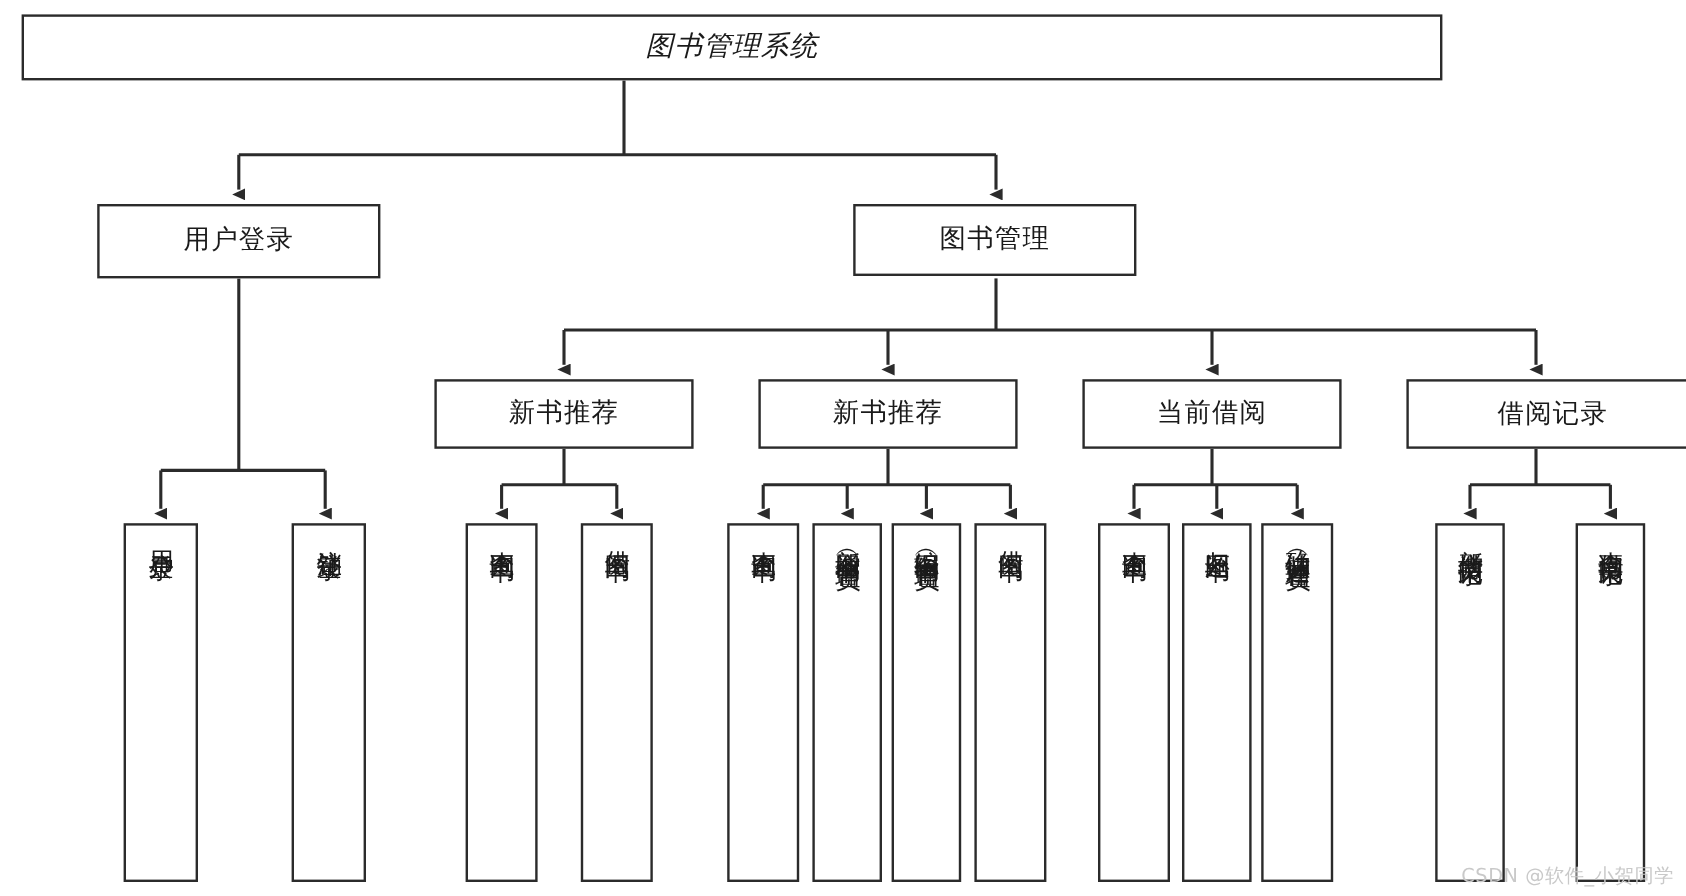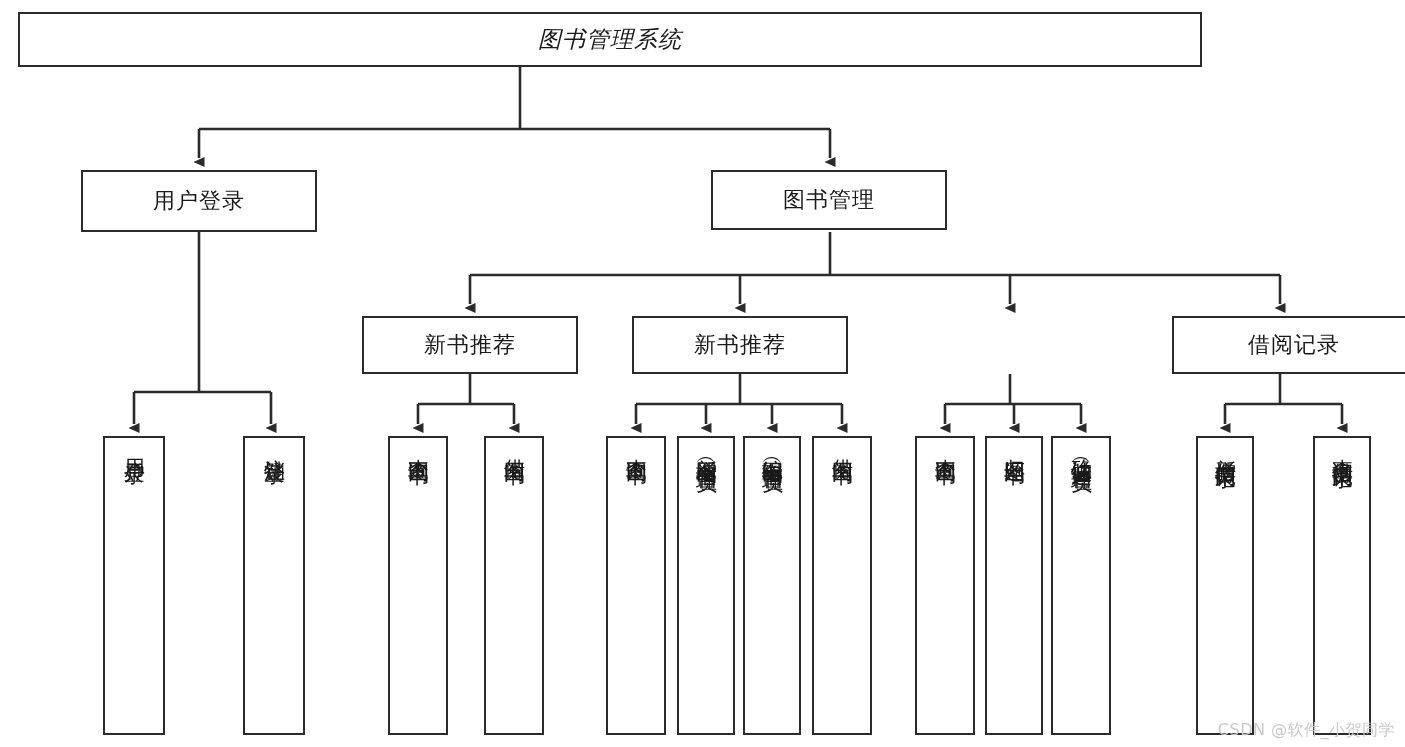--- a/index.html
+++ b/index.html
@@ -130,20 +130,21 @@
   <div class="node h root" style="left:18px; top:12px; width:1184px; height:55px;font-style:italic;">图书管理系统</div>
 
   <div class="node h" style="left:81px; top:170px; width:236px; height:62px;">用户登录</div>
 
   <div class="node h" style="left:711px; top:170px; width:236px; height:60px;">图书管理</div>
 
   <div class="node h" style="left:362px; top:316px; width:216px; height:58px;">新书推荐</div>
 
   <div class="node h" style="left:632px; top:316px; width:216px; height:58px;">新书推荐</div>
 
+  <div class="node h" style="left:902px; top:316px; width:216px; height:58px;">当前借阅</div>
 
   <div class="node h" style="left:1172px; top:316px; width:244px; height:58px;font-family:Liberation Serif, serif;">借阅记录</div>
 
   <div class="node v" style="left:103px; top:436px; width:62px; height:299px;">
     <span class="vtext">用户登录</span>
   </div>
   <div class="node v" style="left:243px; top:436px; width:62px; height:299px;">
     <span class="vtext">注销登录</span>
   </div>
 

